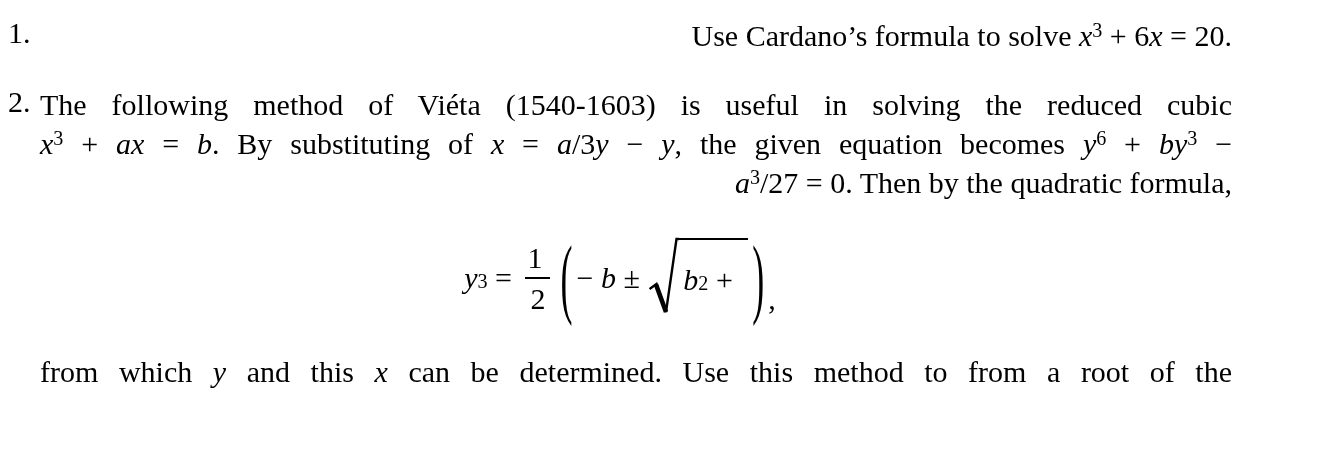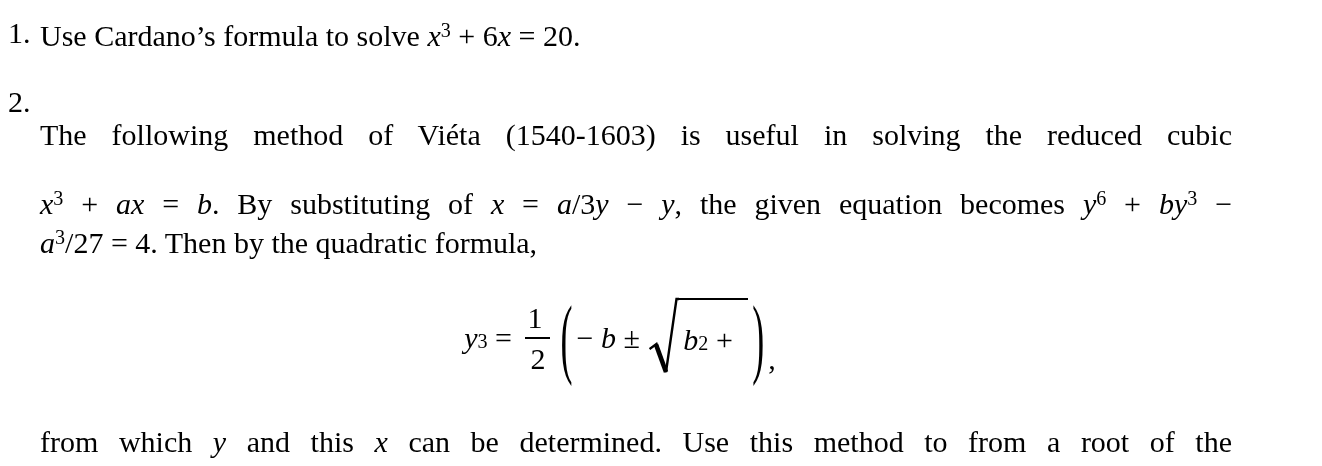--- a/index.html
+++ b/index.html
@@ -26,27 +26,26 @@
     flex: 0 0 26px;
     margin-right: 6px;
     white-space: nowrap;
   }
   .lines {
     flex: 1;
     min-width: 0;
   }
   .line {
     line-height: 39px;
-    text-align: left;
+    text-align: right;
   }
   .jline {
     line-height: 39px;
     text-align: justify;
     text-align-last: justify;
-    margin-top: 30px;
   }
   sup {
     font-size: 67%;
     line-height: 0;
     vertical-align: 0.45em;
   }
   .mi {
     font-style: italic;
   }
   .item2 { margin-top: 30px; }
@@ -109,21 +108,21 @@
     <div class="lines">
       <div class="line"><span>Use Cardano’s formula to solve </span><span class="mi">x</span><sup>3</sup><span> + 6</span><span class="mi">x</span><span> = 20.</span></div>
     </div>
   </div>
 
   <div class="item item2">
     <span class="num">2.</span>
     <div class="lines">
       <div class="jline"><span>The following method of Viéta (1540-1603) is useful in solving the reduced cubic</span></div>
       <div class="jline"><span class="mi">x</span><sup>3</sup><span> + </span><span class="mi">ax</span><span> = </span><span class="mi">b</span><span>. By substituting of </span><span class="mi">x</span><span> = </span><span class="mi">a</span><span>/3</span><span class="mi">y</span><span> − </span><span class="mi">y</span><span>, the given equation becomes </span><span class="mi">y</span><sup>6</sup><span> + </span><span class="mi">by</span><sup>3</sup><span> −</span></div>
-      <div class="line"><span class="mi">a</span><sup>3</sup><span>/27 = 4. Then by the quadratic formula,</span></div>
+      <div class="line"><span class="mi">a</span><sup>3</sup><span>/27 = 0. Then by the quadratic formula,</span></div>
     </div>
   </div>
 
   <div class="formula-wrap">
     <span class="fx-group"><span class="mi">y</span><sup>3</sup><span> = </span></span>
 
     <span class="frac">
       <span class="num">1</span>
       <span class="den">2</span>
     </span>

